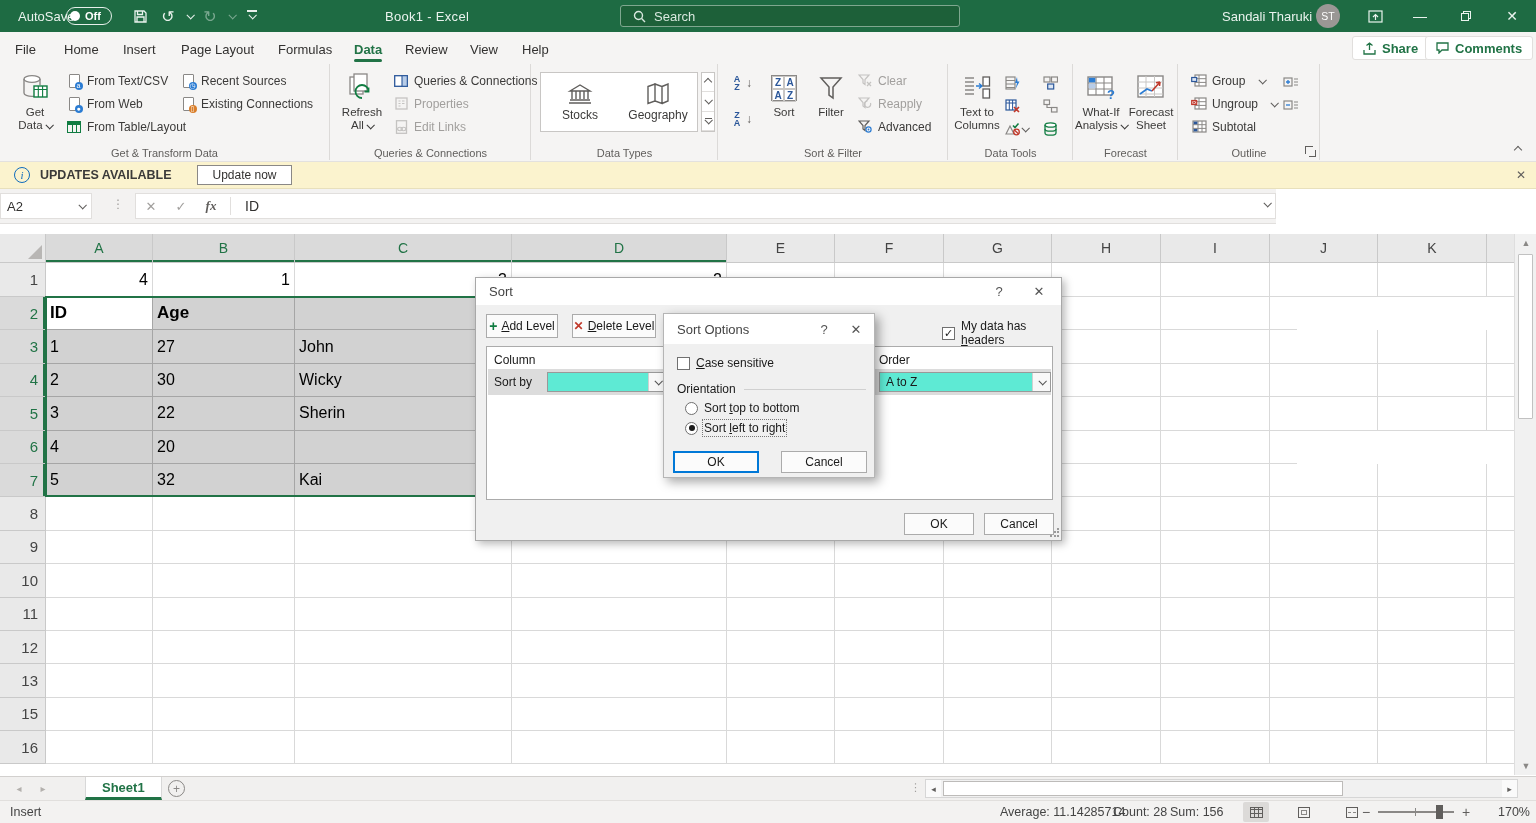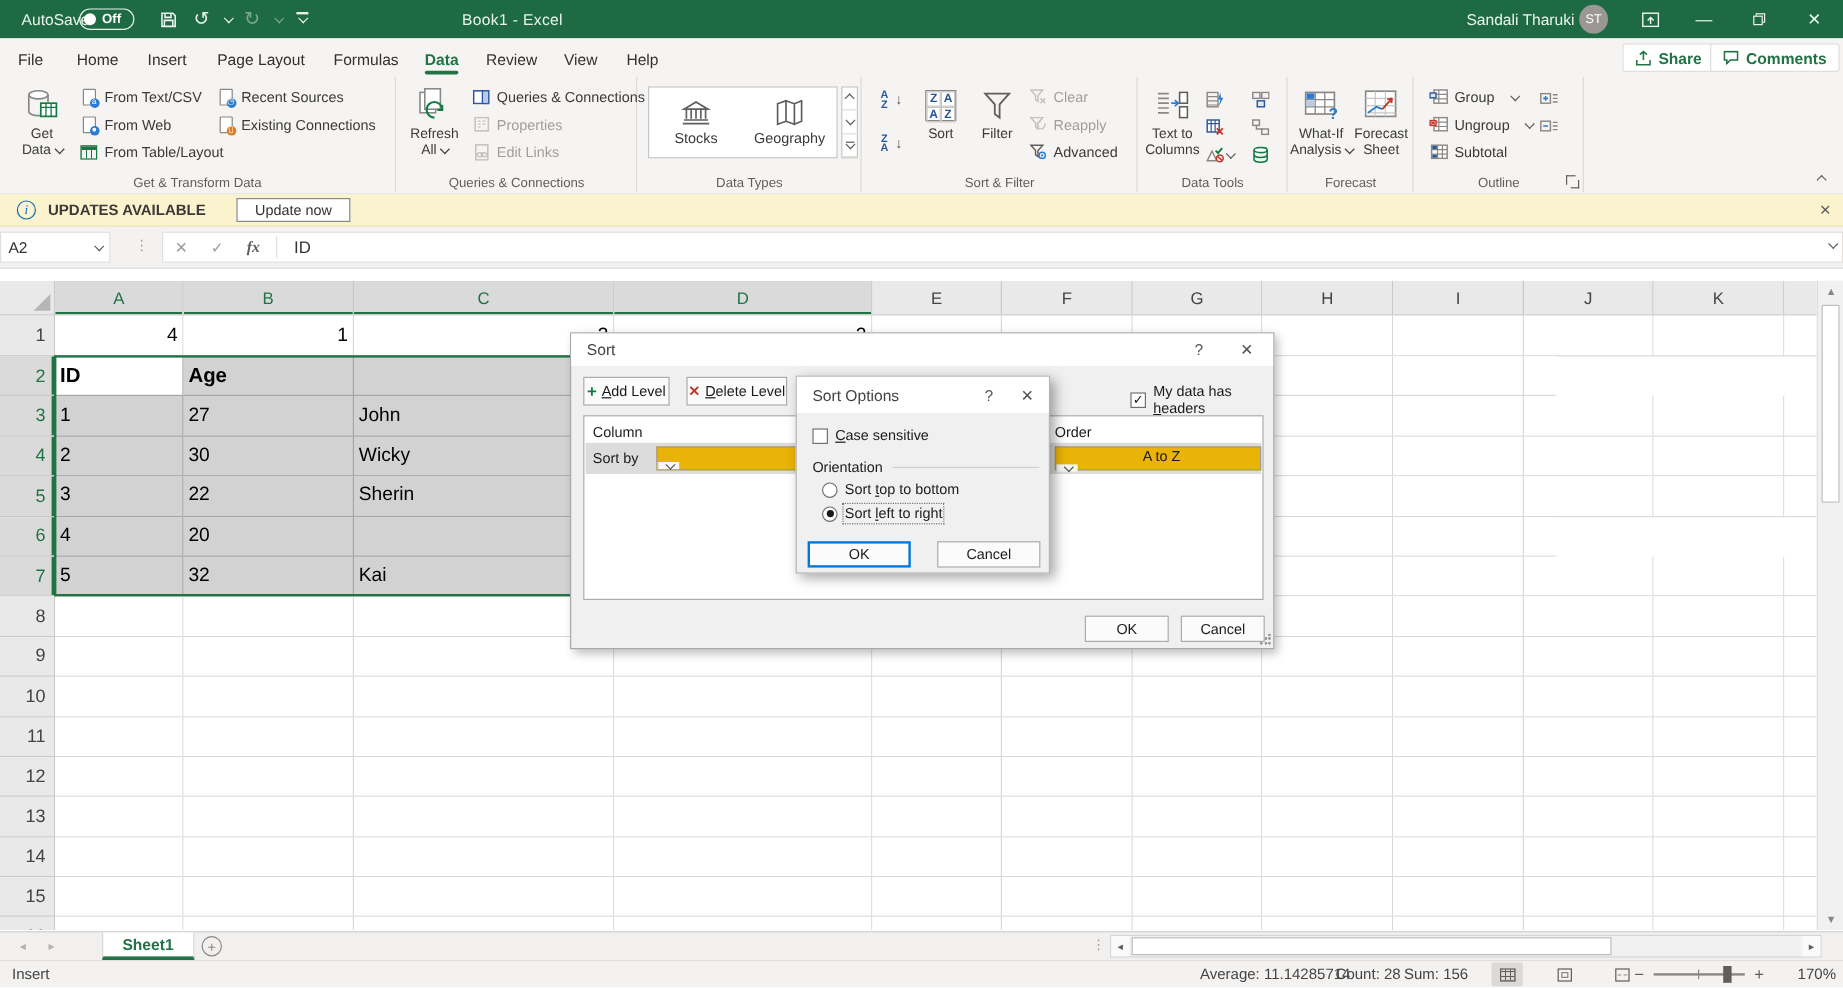--- a/index.html
+++ b/index.html
@@ -65,21 +65,21 @@
   .sort-big-ico span { display:flex; align-items:center; justify-content:center; border:0.5px solid #C8C6C4; }
 
   
   .notif { position:absolute; left:0; top:162px; width:1536px; height:27px; background:#FBF3CE; border-bottom:1px solid #E8E0BC; display:flex; align-items:center; font-size:12.5px; color:#3B3A39; }
   .info-ico { width:16px; height:16px; border:1.6px solid #0F6CBD; border-radius:50%; color:#0F6CBD; font-family:"Liberation Serif",serif; font-style:italic; font-size:11px; display:flex; align-items:center; justify-content:center; margin:0 10px 0 14px; flex:none; }
   .notif-badge { font-weight:bold; margin-right:12px; }
   .update-btn { margin-left:14px; height:20px; padding:0 14px; background:#fff; border:1px solid #8A8886; font-size:12px; color:#323130; display:flex; align-items:center; cursor:pointer; }
   .notif-close { position:absolute; right:10px; top:6px; font-size:12px; color:#605E5C; cursor:pointer; }
 
   
-  .fbar { position:absolute; left:0; top:189px; width:1536px; height:35px; background:#F3F2F1; border-bottom:1px solid #E1DFDD; }
+  .fbar { position:absolute; left:0; top:189px; width:1276px; height:35px; background:#F3F2F1; border-bottom:1px solid #E1DFDD; }
   .namebox { position:absolute; left:0; top:4px; width:92px; height:26px; background:#fff; border:1px solid #E1DFDD; display:flex; align-items:center; padding:0 6px; font-size:13px; color:#323130; cursor:pointer; }
   .namebox .chev { margin-left:auto; color:#605E5C; }
   .fbar-dots { position:absolute; left:112px; top:8px; color:#A19F9D; font-size:12px; letter-spacing:0; cursor:col-resize; }
   .fbar-panel { position:absolute; left:135px; top:4px; right:0; height:26px; background:#fff; border:1px solid #E1DFDD; display:flex; align-items:center; }
   .fbtn { width:30px; text-align:center; color:#A19F9D; font-size:13px; cursor:pointer; flex:none; }
   .fbtn.fx { color:#605E5C; font-family:"Liberation Serif",serif; font-style:italic; font-weight:bold; }
   .fsep { width:1px; height:18px; background:#E1DFDD; margin:0 4px; flex:none; }
   .fvalue { font-size:14px; color:#323130; padding-left:10px; flex:1; cursor:text; }
   .fbar-chev { position:absolute; right:6px; top:12px; color:#605E5C; }
 
@@ -106,21 +106,21 @@
   .vs-arrow { position:absolute; left:0; width:22px; height:18px; color:#8A8886; font-size:9px; display:flex; align-items:center; justify-content:center; cursor:pointer; }
   .vs-thumb { position:absolute; left:3px; top:20px; width:15px; height:165px; background:#fff; border:1px solid #C1C1C1; border-radius:1px; cursor:grab; }
 
   
   .dlg { position:absolute; background:#F0F0F0; border:1px solid #A8A8A8; box-shadow:3px 3px 8px rgba(0,0,0,.28); font-size:12px; color:#1A1A1A; }
   .dlg-title { position:absolute; left:0; top:0; right:0; height:27px; background:#fff; display:flex; align-items:center; padding-left:13px; font-size:13px; color:#444; }
   .dlg-ctl { position:absolute; top:0; width:40px; height:27px; display:flex; align-items:center; justify-content:center; color:#555; font-size:13px; cursor:pointer; }
   .btn { position:absolute; background:#FBFBFB; border:1px solid #ABABAB; display:flex; align-items:center; justify-content:center; font-size:12px; color:#1A1A1A; cursor:pointer; }
   .btn.focusblue { border:2px solid #0078D7; }
   .u { text-decoration:underline; }
-  .combo { position:absolute; background:#eab308; border:1px solid #999; display:flex; align-items:center; cursor:pointer;flex-direction:column; }
+  .combo { position:absolute; background:#5eead4; border:1px solid #999; display:flex; align-items:center; cursor:pointer; }
   .combo .ctext { flex:1; padding-left:6px; font-size:12px; color:#1A1A1A; }
   .combo .cbtn { width:18px; align-self:stretch; display:flex; align-items:center; justify-content:center; color:#555; border-left:1px solid #D0D0D0; background:#F8F8F8; }
   .checkbox { width:13px; height:13px; background:#fff; border:1px solid #707070; display:flex; align-items:center; justify-content:center; font-size:11px; color:#1A1A1A; flex:none; cursor:pointer; }
   .radio { width:13px; height:13px; border:1px solid #707070; border-radius:50%; background:#fff; position:relative; flex:none; cursor:pointer; }
   .radio.sel::after { content:""; position:absolute; left:2.5px; top:2.5px; width:6px; height:6px; border-radius:50%; background:#1A1A1A; }
   .grip { position:absolute; right:2px; bottom:2px; width:10px; height:10px; background:
     radial-gradient(circle at 2px 8px,#9a9a9a 1px,transparent 1.4px),
     radial-gradient(circle at 6px 8px,#9a9a9a 1px,transparent 1.4px),
     radial-gradient(circle at 8px 8px,transparent 0,transparent 0),
     radial-gradient(circle at 6px 4px,#9a9a9a 1px,transparent 1.4px),
@@ -181,20 +181,27 @@
         <span>↻</span>
       </div>
     <div class="tb-item qat-btn qat-dim" style="left:220px">
         <span class="chev"></span>
       </div>
     <div class="tb-item qat-btn qat-more" style="left:240px">
         <span class="bar"></span>
         <span class="chev"></span>
       </div>
     <div class="tb-item wb-title">Book1 - Excel</div>
+    <div class="tb-item search-box">
+      <svg width="13" height="13" viewBox="0 0 13 13">
+          <circle cx="5.5" cy="5.5" r="4" fill="none" stroke="#D9E8DF" stroke-width="1.4"></circle>
+          <line x1="8.6" y1="8.6" x2="12" y2="12" stroke="#D9E8DF" stroke-width="1.4"></line>
+        </svg>
+      <span>Search</span>
+    </div>
     <div class="tb-item user-name">Sandali Tharuki</div>
     <div class="tb-item avatar">ST</div>
     <div class="tb-item win-btn" style="left:1358px">
       <svg width="15" height="13" viewBox="0 0 15 13">
           <rect x="1" y="1" width="13" height="11" fill="none" stroke="#EAF3EE" stroke-width="1.2"></rect>
           <path d="M5 7 l2.5-2.5 L10 7" fill="none" stroke="#EAF3EE" stroke-width="1.2"></path>
           <line x1="7.5" y1="4.8" x2="7.5" y2="10" stroke="#EAF3EE" stroke-width="1.2"></line>
         </svg>
     </div>
     <div class="tb-item win-btn" style="left:1403px">
@@ -803,35 +810,20 @@
           <div class="cell" style="width: 108px;"></div>
           <div class="cell" style="width: 109px;"></div>
           <div class="cell" style="width: 108px;"></div>
           <div class="cell" style="width: 109px;"></div>
           <div class="cell" style="width: 109px;"></div>
           <div class="cell" style="width: 108px;"></div>
           <div class="cell" style="width: 109px;"></div>
           <div class="cell" style="width: 27px; border-right: none;"></div>
         </div>
         <div class="grow" style="height: 33.4px;">
-          <div class="rowhead">14</div>
-          <div class="cell" style="width: 107px;"></div>
-          <div class="cell" style="width: 142px;"></div>
-          <div class="cell" style="width: 217px;"></div>
-          <div class="cell" style="width: 215px;"></div>
-          <div class="cell" style="width: 108px;"></div>
-          <div class="cell" style="width: 109px;"></div>
-          <div class="cell" style="width: 108px;"></div>
-          <div class="cell" style="width: 109px;"></div>
-          <div class="cell" style="width: 109px;"></div>
-          <div class="cell" style="width: 108px;"></div>
-          <div class="cell" style="width: 109px;"></div>
-          <div class="cell" style="width: 27px; border-right: none;"></div>
-        </div>
-        <div class="grow" style="height: 33.4px;">
           <div class="rowhead">15</div>
           <div class="cell" style="width: 107px;"></div>
           <div class="cell" style="width: 142px;"></div>
           <div class="cell" style="width: 217px;"></div>
           <div class="cell" style="width: 215px;"></div>
           <div class="cell" style="width: 108px;"></div>
           <div class="cell" style="width: 109px;"></div>
           <div class="cell" style="width: 108px;"></div>
           <div class="cell" style="width: 109px;"></div>
           <div class="cell" style="width: 109px;"></div>

